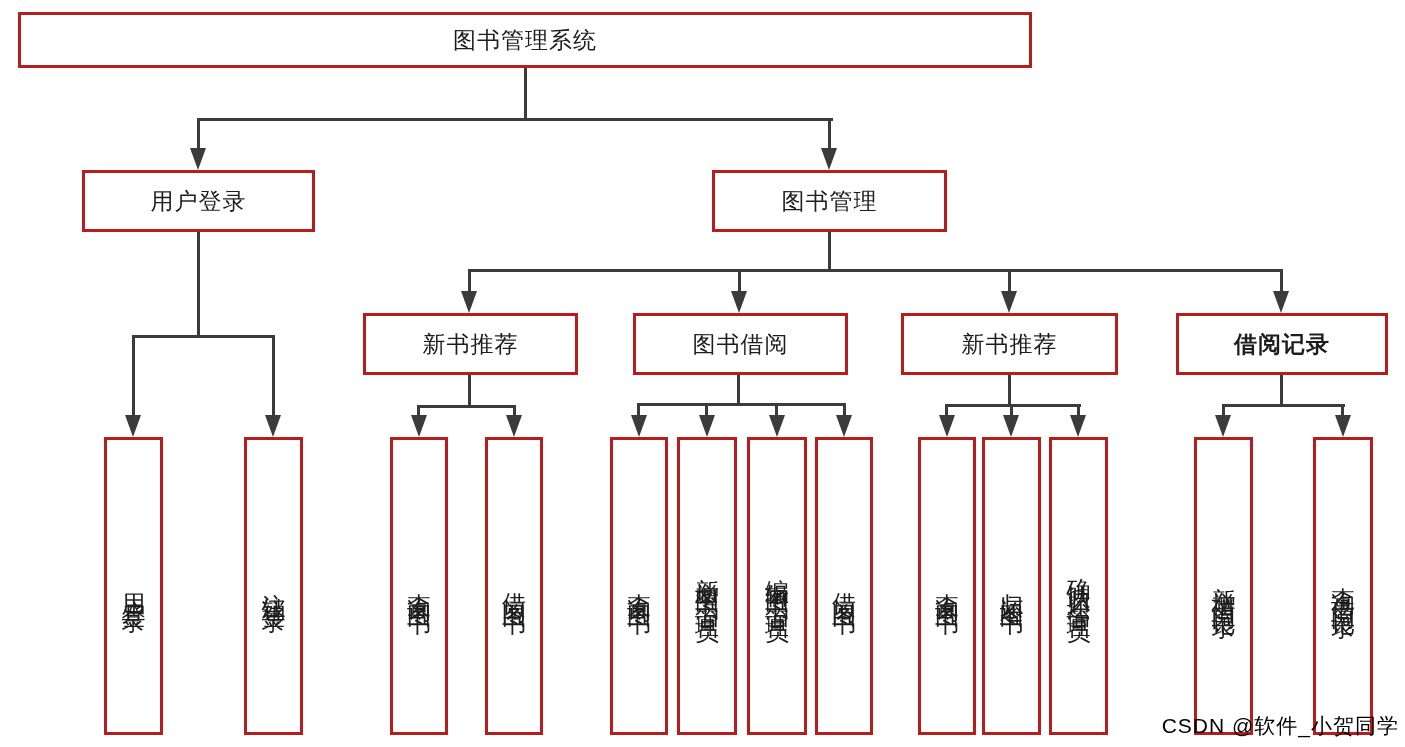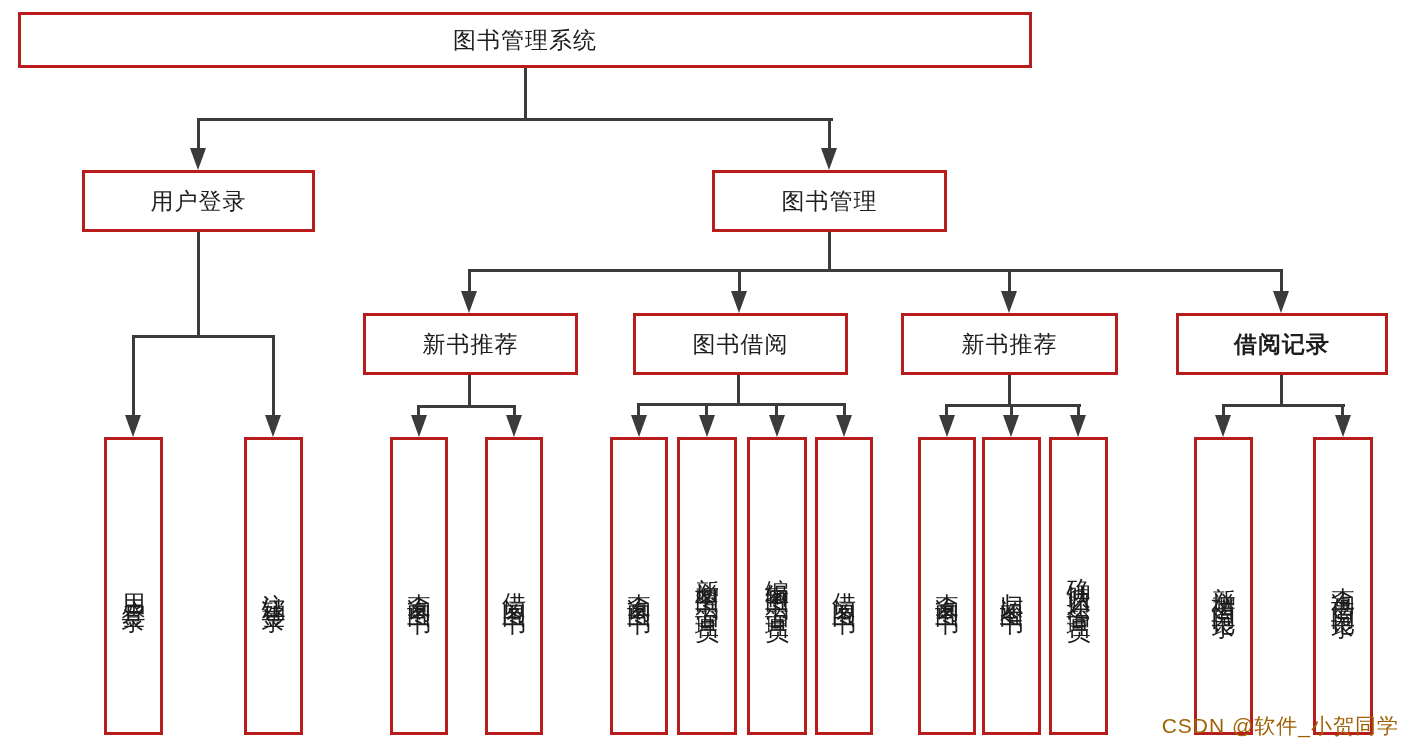--- a/index.html
+++ b/index.html
@@ -18,21 +18,21 @@
     letter-spacing:6px; color:#1d1d1d;
   }
   .line { position:absolute; background:#3b3b3b; z-index:1; }
   .arrow {
     position:absolute; width:0; height:0; z-index:3;
     border-left:8px solid transparent; border-right:8px solid transparent;
     border-top:22px solid #3b3b3b;
   }
   .watermark {
     position:absolute; right:6px; top:712px; z-index:5;
-    font-size:21px; color:#a16207; letter-spacing:1px;
+    font-size:21px; color:#000000; letter-spacing:1px;
   }
 </style>
 </head>
 <body>
 
 <div class="canvas">
 
   <div class="line" style="left:524px;top:68px;width:3px;height:53px;"></div>
   <div class="line" style="left:197px;top:118px;width:636px;height:3px;"></div>
   <div class="line" style="left:197px;top:118px;width:3px;height:36px;"></div>

